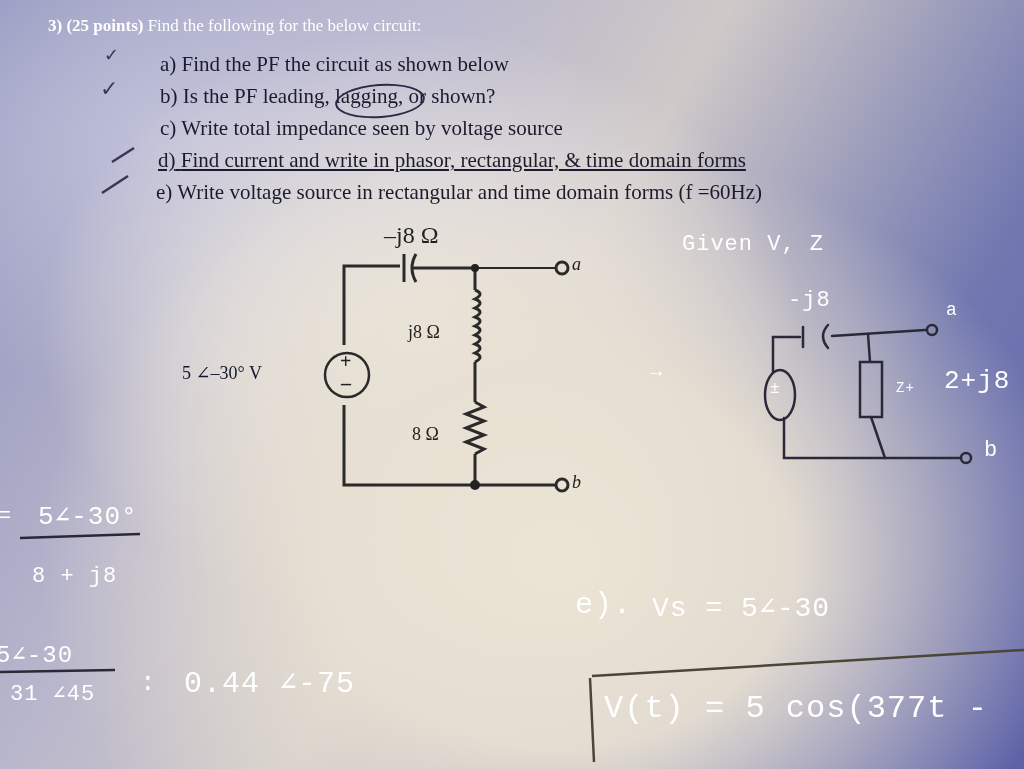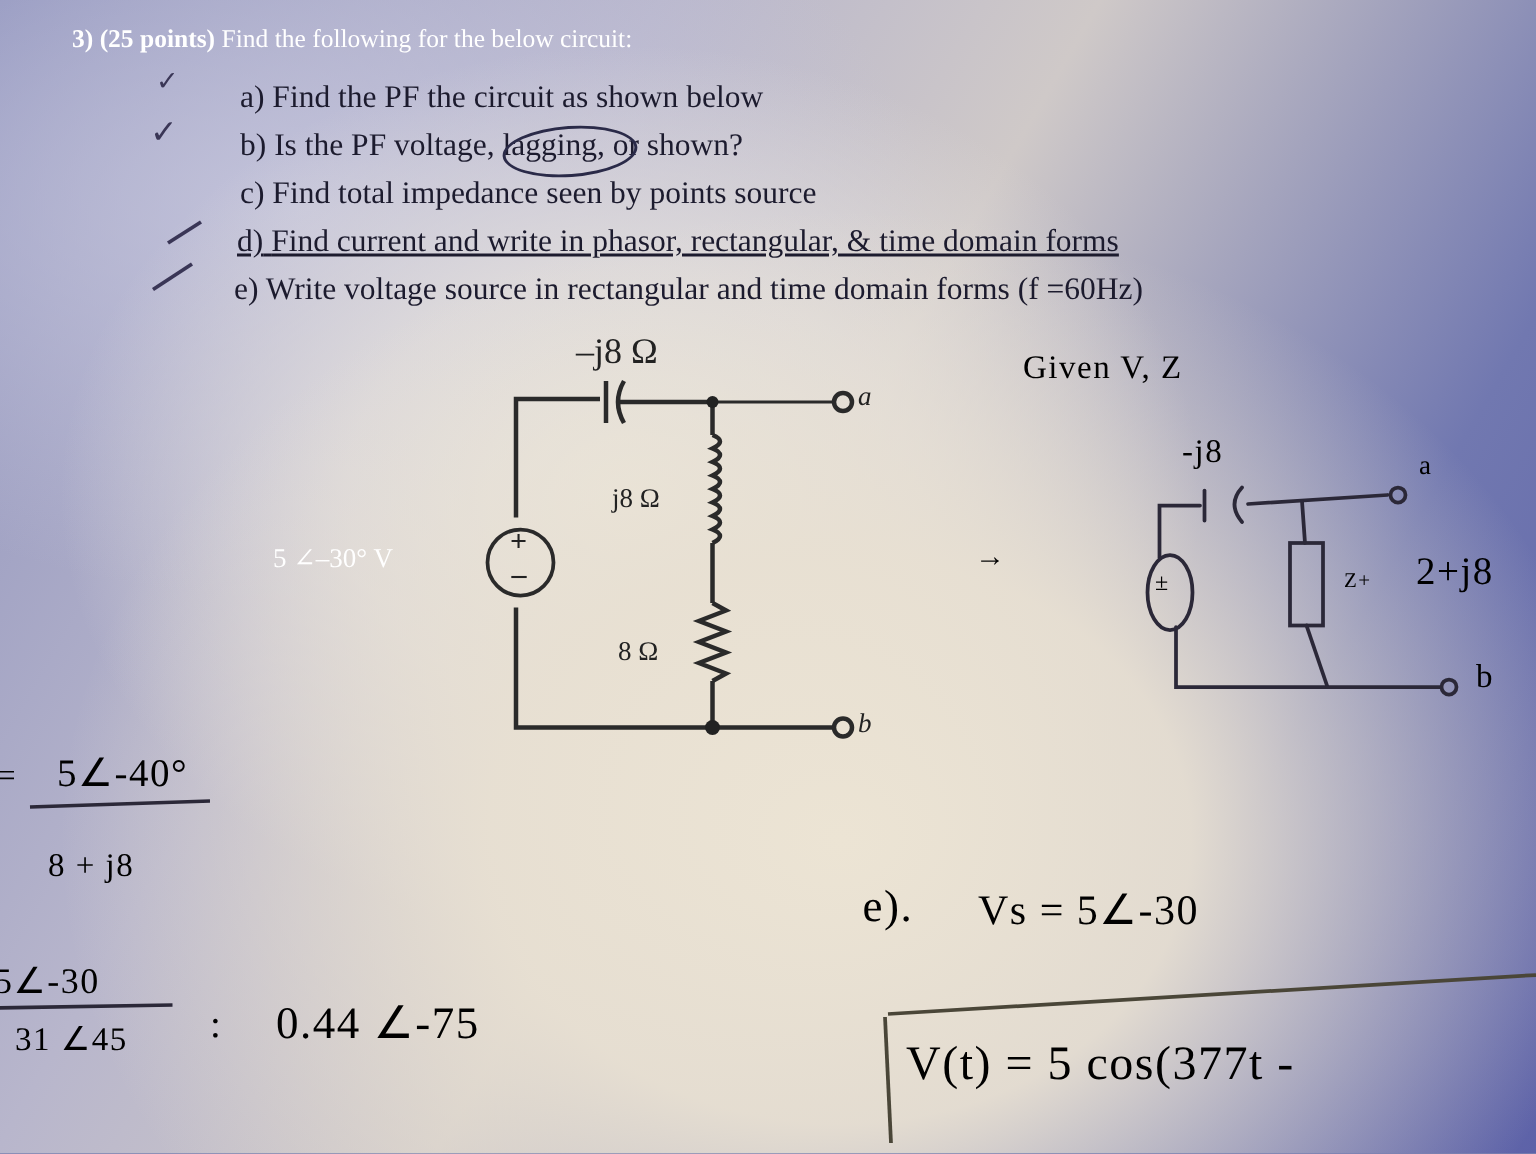--- a/index.html
+++ b/index.html
@@ -14,22 +14,22 @@
       radial-gradient(ellipse 520px 420px at 560px 560px, rgba(236,228,212,1) 0%, rgba(232,224,210,0.95) 45%, rgba(180,180,205,0) 100%),
       radial-gradient(ellipse 380px 300px at 420px 330px, rgba(236,232,222,1) 0%, rgba(226,222,220,0.85) 50%, rgba(170,172,205,0) 100%),
       radial-gradient(ellipse 420px 260px at 200px 140px, rgba(200,200,222,0.85) 0%, rgba(160,162,200,0) 100%),
       linear-gradient(120deg, #8f93bd 0%, #b8b6cc 30%, #cfc9c8 50%, #7178b0 78%, #5d62a8 100%);
   }
   .abs { position:absolute; }
   .q-title { left:48px; top:16px; font-size:17px; color:#ffffff; white-space:nowrap; }
   .q-title b { font-weight:bold; }
   .q-item { font-size:21px; color:#1c1b2e; white-space:nowrap;margin-left:30px; }
   .hand {
-    font-family:Liberation Serif, serif;
-    color:#000000; white-space:nowrap; letter-spacing:1px;
+    font-family:Liberation Mono, monospace;
+    color:#ffffff; white-space:nowrap; letter-spacing:1px;
   }
   .circle-lag {
     position:absolute; left:335px; top:84px; width:86px; height:30px;
     border:2px solid #2a2a48; border-radius:50%; transform:rotate(-4deg);
   }
   .check { position:absolute; color:#3a3656; font-family:"DejaVu Sans",sans-serif; font-size:22px; }
   svg { position:absolute; left:0; top:0; }
 </style>
 </head>
 <body>
@@ -41,26 +41,26 @@
   <b>(25 points)</b>
   <span>Find the following for the below circuit:</span>
 </div>
 
 <div class="abs q-item" style="left:130px;top:52px;">
   <span>a)</span>
   <span>Find the PF the circuit as shown below</span>
 </div>
 <div class="abs q-item" style="left:130px;top:84px;">
   <span>b)</span>
-  <span>Is the PF voltage, </span><span>lagging</span><span>, or shown?</span>
+  <span>Is the PF leading, </span><span>lagging</span><span>, or shown?</span>
 </div>
 <div class="circle-lag"></div>
 <div class="abs q-item" style="left:130px;top:116px;">
   <span>c)</span>
-  <span>Find total impedance seen by points source</span>
+  <span>Write total impedance seen by voltage source</span>
 </div>
 <div class="abs q-item" style="left:128px;top:148px;text-decoration:underline;">
   <span>d)</span>
   <span>Find current and write in phasor, rectangular, &amp; time domain forms</span>
 </div>
 <div class="abs q-item" style="left:126px;top:180px;">
   <span>e)</span>
   <span>Write voltage source in rectangular and time domain forms (f =60Hz)</span>
 </div>
 
@@ -94,21 +94,21 @@
     <circle cx="562" cy="485" r="6" stroke-width="3"></circle>
 
     <circle cx="347" cy="375" r="22" stroke-width="2.5"></circle>
   </g>
   <circle cx="475" cy="268" r="4" fill="#222"></circle>
   <circle cx="475" cy="485" r="5" fill="#222"></circle>
 </svg>
 <div class="abs" style="left:384px;top:222px;font-size:24px;color:#222;">–j8 Ω</div>
 <div class="abs" style="left:408px;top:322px;font-size:18px;color:#222;">j8 Ω</div>
 <div class="abs" style="left:412px;top:424px;font-size:18px;color:#222;">8 Ω</div>
-<div class="abs" style="left:182px;top:362px;font-size:18px;color:#ffffff;">5 ∠–30° V</div>
+<div class="abs" style="left:182px;top:362px;font-size:18px;color:#0f172a;">5 ∠–30° V</div>
 <div class="abs" style="left:340px;top:350px;font-size:20px;color:#222;font-weight:bold;">+</div>
 <div class="abs" style="left:341px;top:372px;font-size:20px;color:#222;font-weight:bold;">–</div>
 <div class="abs" style="left:572px;top:254px;font-size:18px;font-style:italic;color:#222;">a</div>
 <div class="abs" style="left:572px;top:472px;font-size:18px;font-style:italic;color:#222;">b</div>
 
 <div class="abs hand" style="left:682px;top:232px;font-size:22px;">Given  V, Z</div>
 <div class="abs hand" style="left:650px;top:360px;font-size:20px;">→</div>
 <div class="abs hand" style="left:788px;top:288px;font-size:22px;">-j8</div>
 <div class="abs hand" style="left:896px;top:380px;font-size:14px;">Z+</div>
 <div class="abs hand" style="left:944px;top:366px;font-size:26px;">2+j8</div>
@@ -125,21 +125,21 @@
     <rect x="860" y="362" width="22" height="55"></rect>
     <line x1="871" y1="417" x2="885" y2="458"></line>
     <polyline points="784,418 784,458 960,458"></polyline>
     <circle cx="966" cy="458" r="5"></circle>
     <ellipse cx="780" cy="395" rx="15" ry="25"></ellipse>
   </g>
 </svg>
 <div class="abs hand" style="left:770px;top:380px;font-size:16px;">±</div>
 
 <div class="abs hand" style="left:-2px;top:504px;font-size:22px;">=</div>
-<div class="abs hand" style="left:38px;top:500px;font-size:26px;">5∠-40°</div>
+<div class="abs hand" style="left:38px;top:500px;font-size:26px;">5∠-30°</div>
 <svg width="1024" height="769">
   <line x1="20" y1="538" x2="140" y2="534" stroke="#2b2838" stroke-width="2.5"></line>
   <line x1="0" y1="672" x2="115" y2="670" stroke="#2b2838" stroke-width="2.5"></line>
 </svg>
 <div class="abs hand" style="left:32px;top:564px;font-size:22px;">8 + j8</div>
 <div class="abs hand" style="left:-4px;top:640px;font-size:24px;">5∠-30</div>
 <div class="abs hand" style="left:10px;top:680px;font-size:22px;">31 ∠45</div>
 <div class="abs hand" style="left:140px;top:668px;font-size:26px;">:</div>
 <div class="abs hand" style="left:184px;top:664px;font-size:30px;">0.44 ∠-75</div>
 

